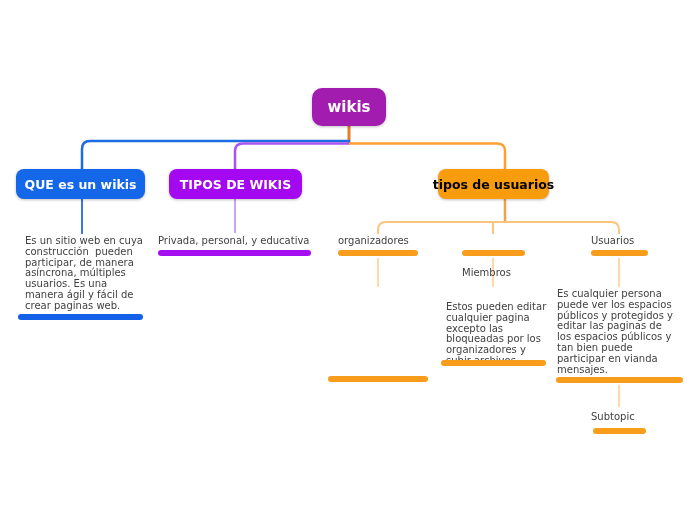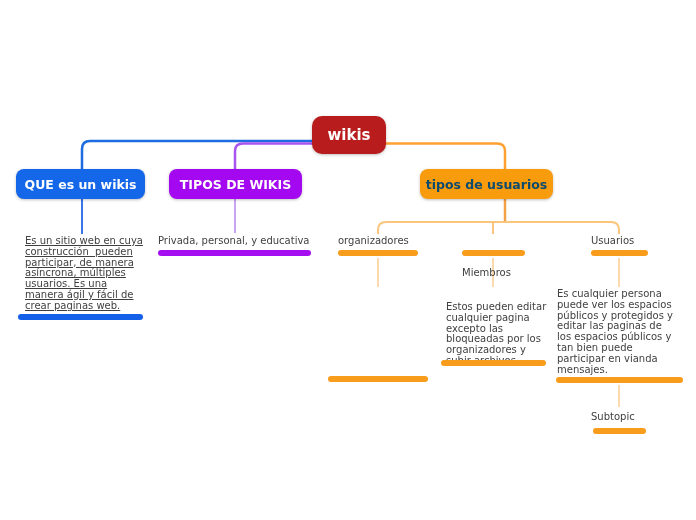--- a/index.html
+++ b/index.html
@@ -26,21 +26,21 @@
     box-sizing:border-box;
     white-space:nowrap;
   }
   .node.root{
     left:312px;top:88px;width:74px;height:38px;
     font-size:15px;border-radius:10px;
   }
   .node.lvl1{height:30px;top:169px;font-size:12.5px;}
   .node.que{left:16px;width:129px;}
   .node.tiposwikis{left:169px;width:133px;}
-  .node.tipososuarios{left:420px;width:133px;color:#0c4a6e;}
+  .node.tipososuarios{left:438px;width:111px;color:#000000;}
   .topic-label{
     position:absolute;
     font-size:10px;color:#3f3f3f;
     white-space:nowrap;
     cursor:pointer;
   }
   .paragraph{
     position:absolute;
     font-size:10px;line-height:10.8px;color:#3f3f3f;
     white-space:pre;cursor:pointer;
@@ -73,29 +73,29 @@
     <path d="M378 234 L378 230 Q378 222 386 222 L611 222 Q619 222 619 230 L619 234" stroke="#fbc57c" stroke-width="2" fill="none"></path>
     <path d="M493 222 L493 234" stroke="#fbc57c" stroke-width="2" fill="none"></path>
 
     <path d="M378 258 L378 287" stroke="#fcd9ab" stroke-width="2" fill="none"></path>
     <path d="M493 258 L493 287" stroke="#fcd9ab" stroke-width="2" fill="none"></path>
     <path d="M619 258 L619 287" stroke="#fcd9ab" stroke-width="2" fill="none"></path>
 
     <path d="M619 385 L619 407" stroke="#fcd9ab" stroke-width="2" fill="none"></path>
   </svg>
 
-  <div class="node root" style="background: #b91c1c; margin-top: 28px;">wikis</div>
+  <div class="node root" style="background: #a21caf;">wikis</div>
 
   <div class="node lvl1 que" style="background: rgb(20, 103, 232);">QUE es un wikis</div>
 
   <div class="node lvl1 tiposwikis" style="background: rgb(163, 8, 240);">TIPOS DE WIKIS</div>
 
   <div class="node lvl1 tipososuarios" style="background: rgb(248, 156, 14);">tipos de usuarios</div>
 
-  <div class="paragraph" style="left: 25px; top: 236px; white-space: pre; text-decoration: underline;">Es un sitio web en cuya
+  <div class="paragraph" style="left: 25px; top: 236px; white-space: pre;">Es un sitio web en cuya
 construcción  pueden
 participar, de manera
 asíncrona, múltiples
 usuarios. Es una
 manera ágil y fácil de
 crear paginas web.</div>
   <div class="underline" style="left: 18px; top: 314px; width: 125px; background: rgb(21, 96, 232);"></div>
 
   <div class="topic-label" style="left:158px;top:235px;width:154px;">Privada, personal, y educativa</div>
   <div class="underline" style="left: 158px; top: 250px; width: 153px; background: rgb(165, 14, 240);"></div>

